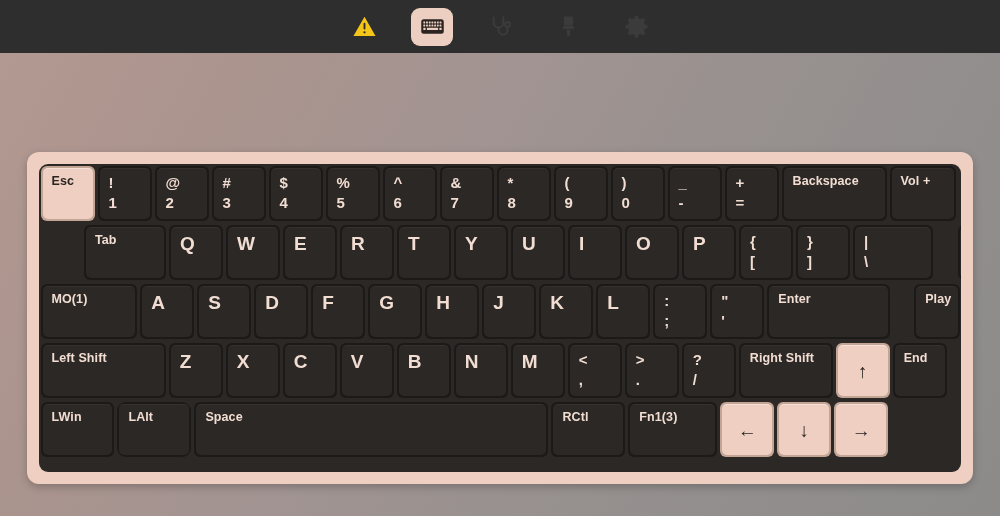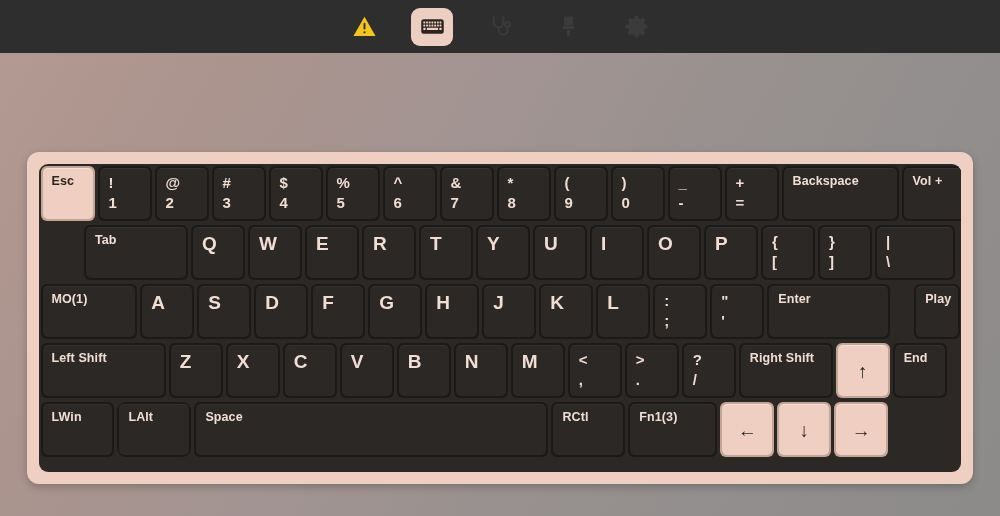--- a/index.html
+++ b/index.html
@@ -255,33 +255,33 @@
               <span class="lbl-top">_</span>
               <span class="lbl-bot">-</span>
             </div>
           </div>
           <div class="key" style="width: 54px;">
             <div class="keytop">
               <span class="lbl-top">+</span>
               <span class="lbl-bot">=</span>
             </div>
           </div>
-          <div class="key" style="width: 117px;">
+          <div class="key" style="width: 105px;">
             <div class="keytop">
               <span class="lbl-word">Backspace</span>
             </div>
           </div>
           <div class="key" style="width: 66px; text-align: right;">
             <div class="keytop">
               <span class="lbl-word">Vol +</span>
             </div>
           </div>
         </div>
         <div class="kb-row">
-          <div class="key" style="width: 104px; margin-left: 45px;">
+          <div class="key" style="width: 82px; margin-left: 45px;">
             <div class="keytop">
               <span class="lbl-word">Tab</span>
             </div>
           </div>
           <div class="key" style="width: 54px;">
             <div class="keytop">
               <span class="lbl-single">Q</span>
             </div>
           </div>
           <div class="key" style="width: 54px;">

